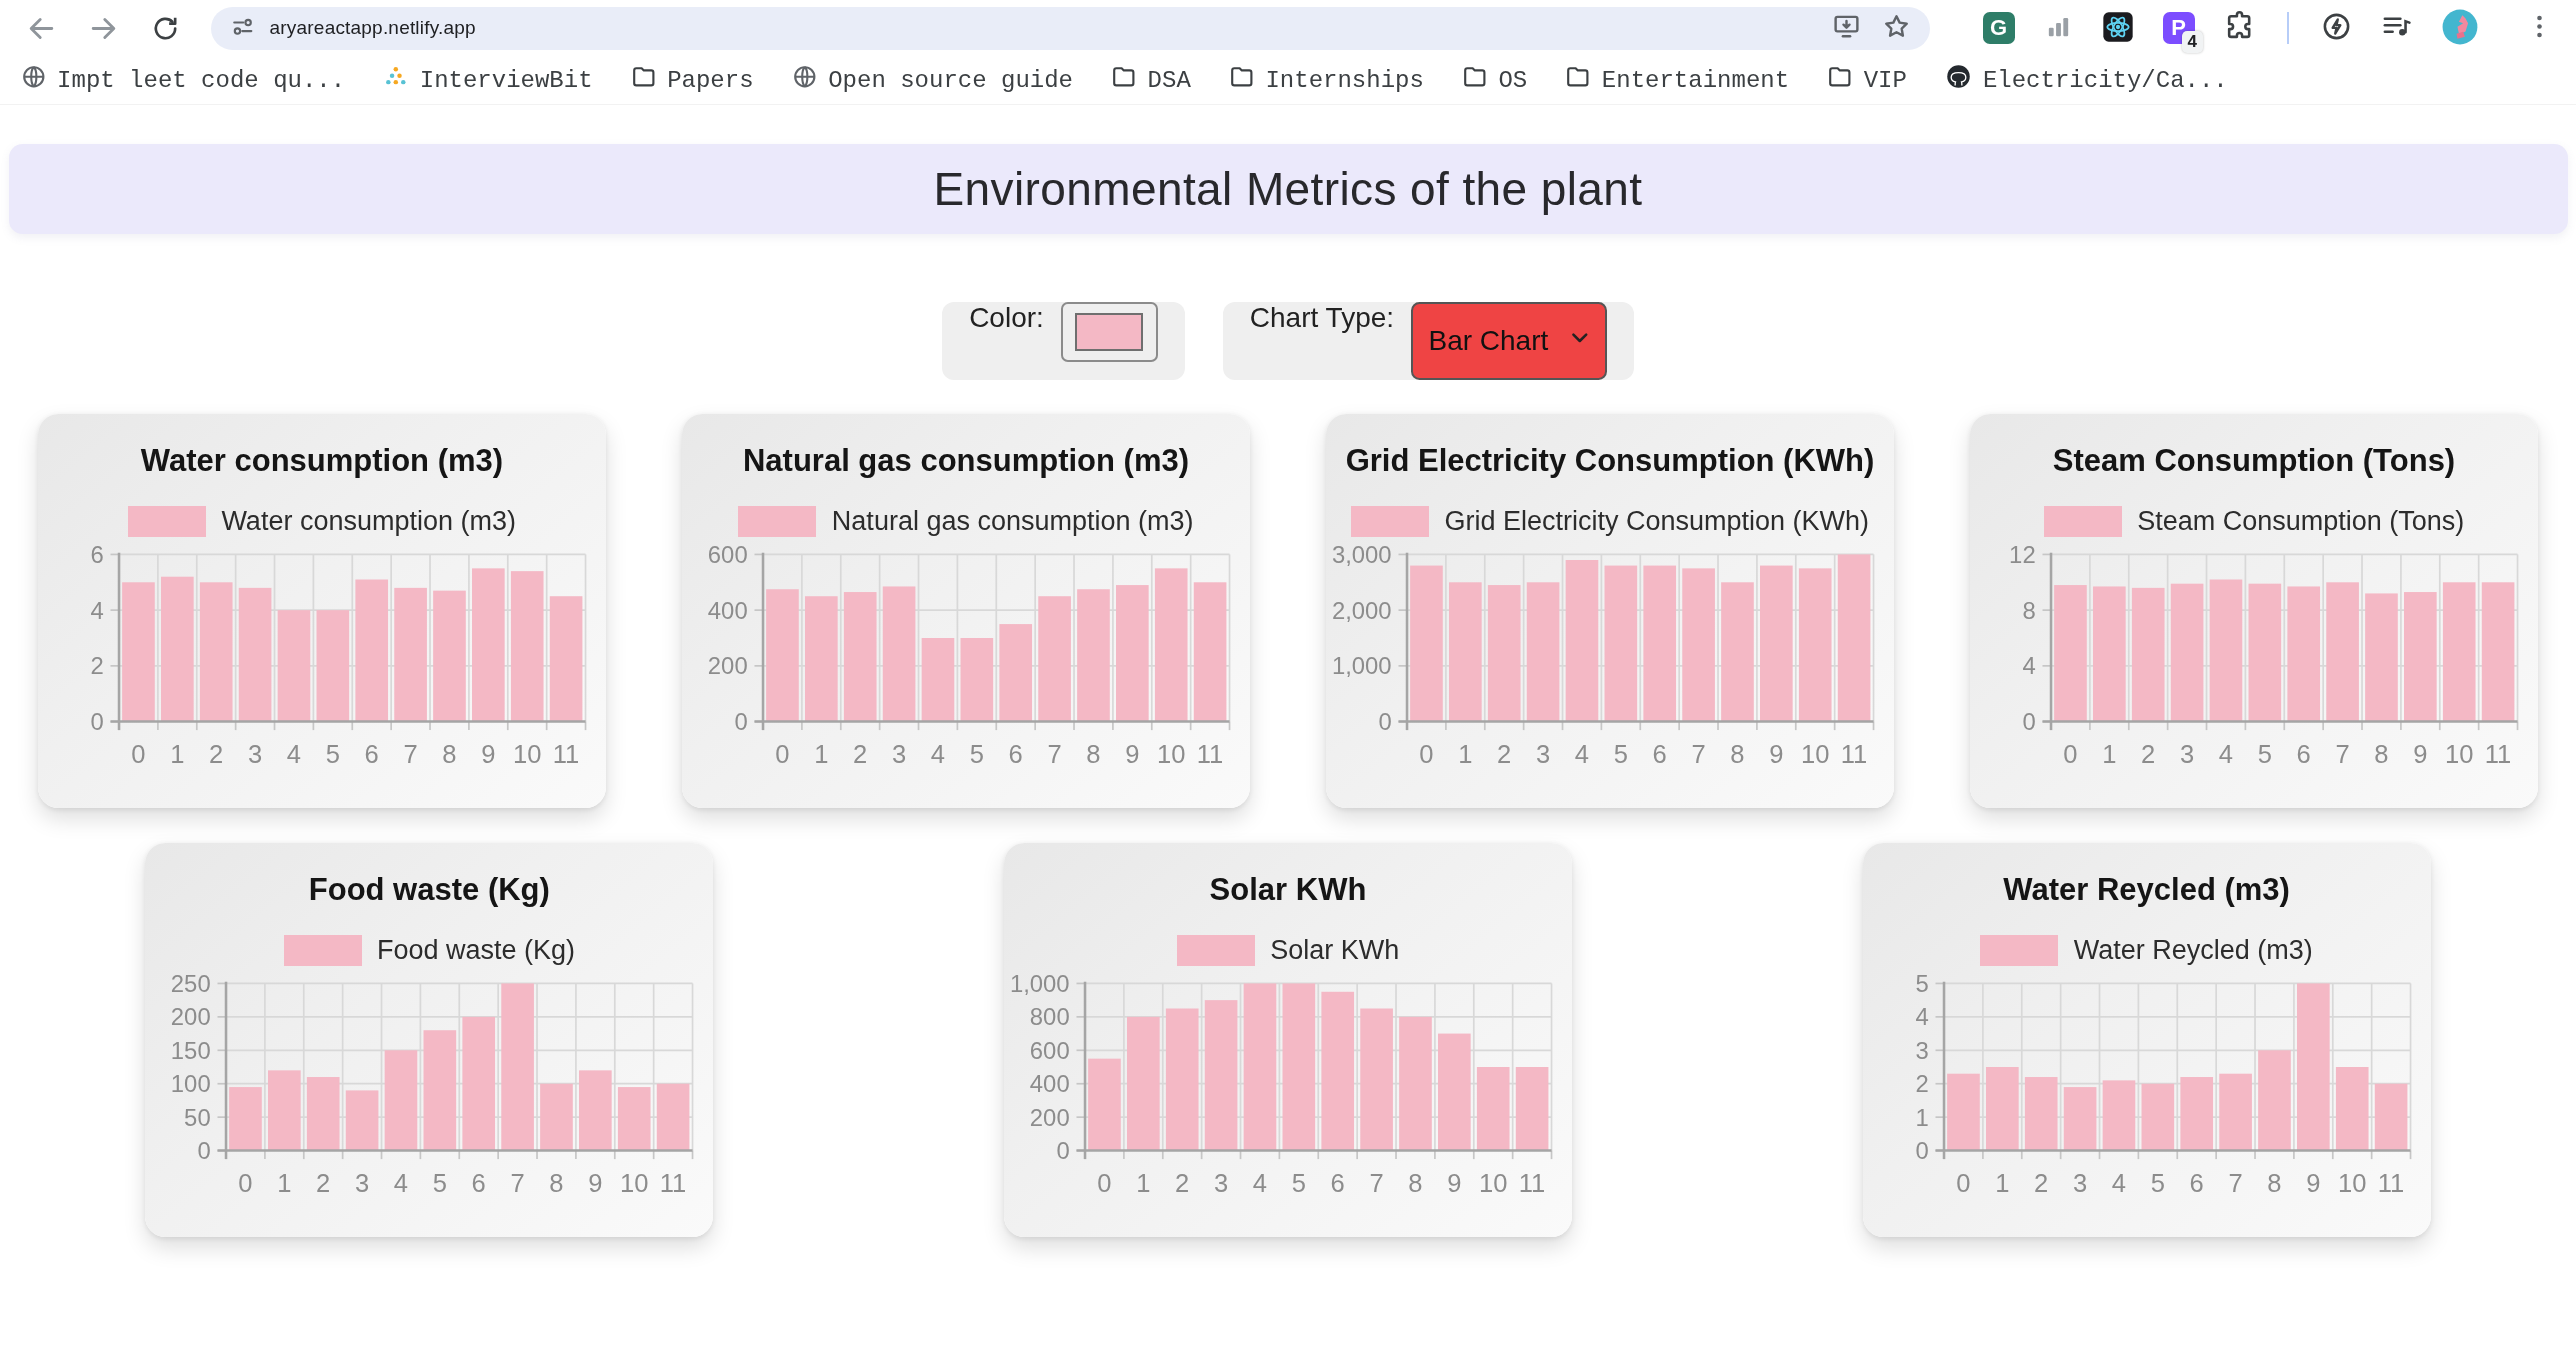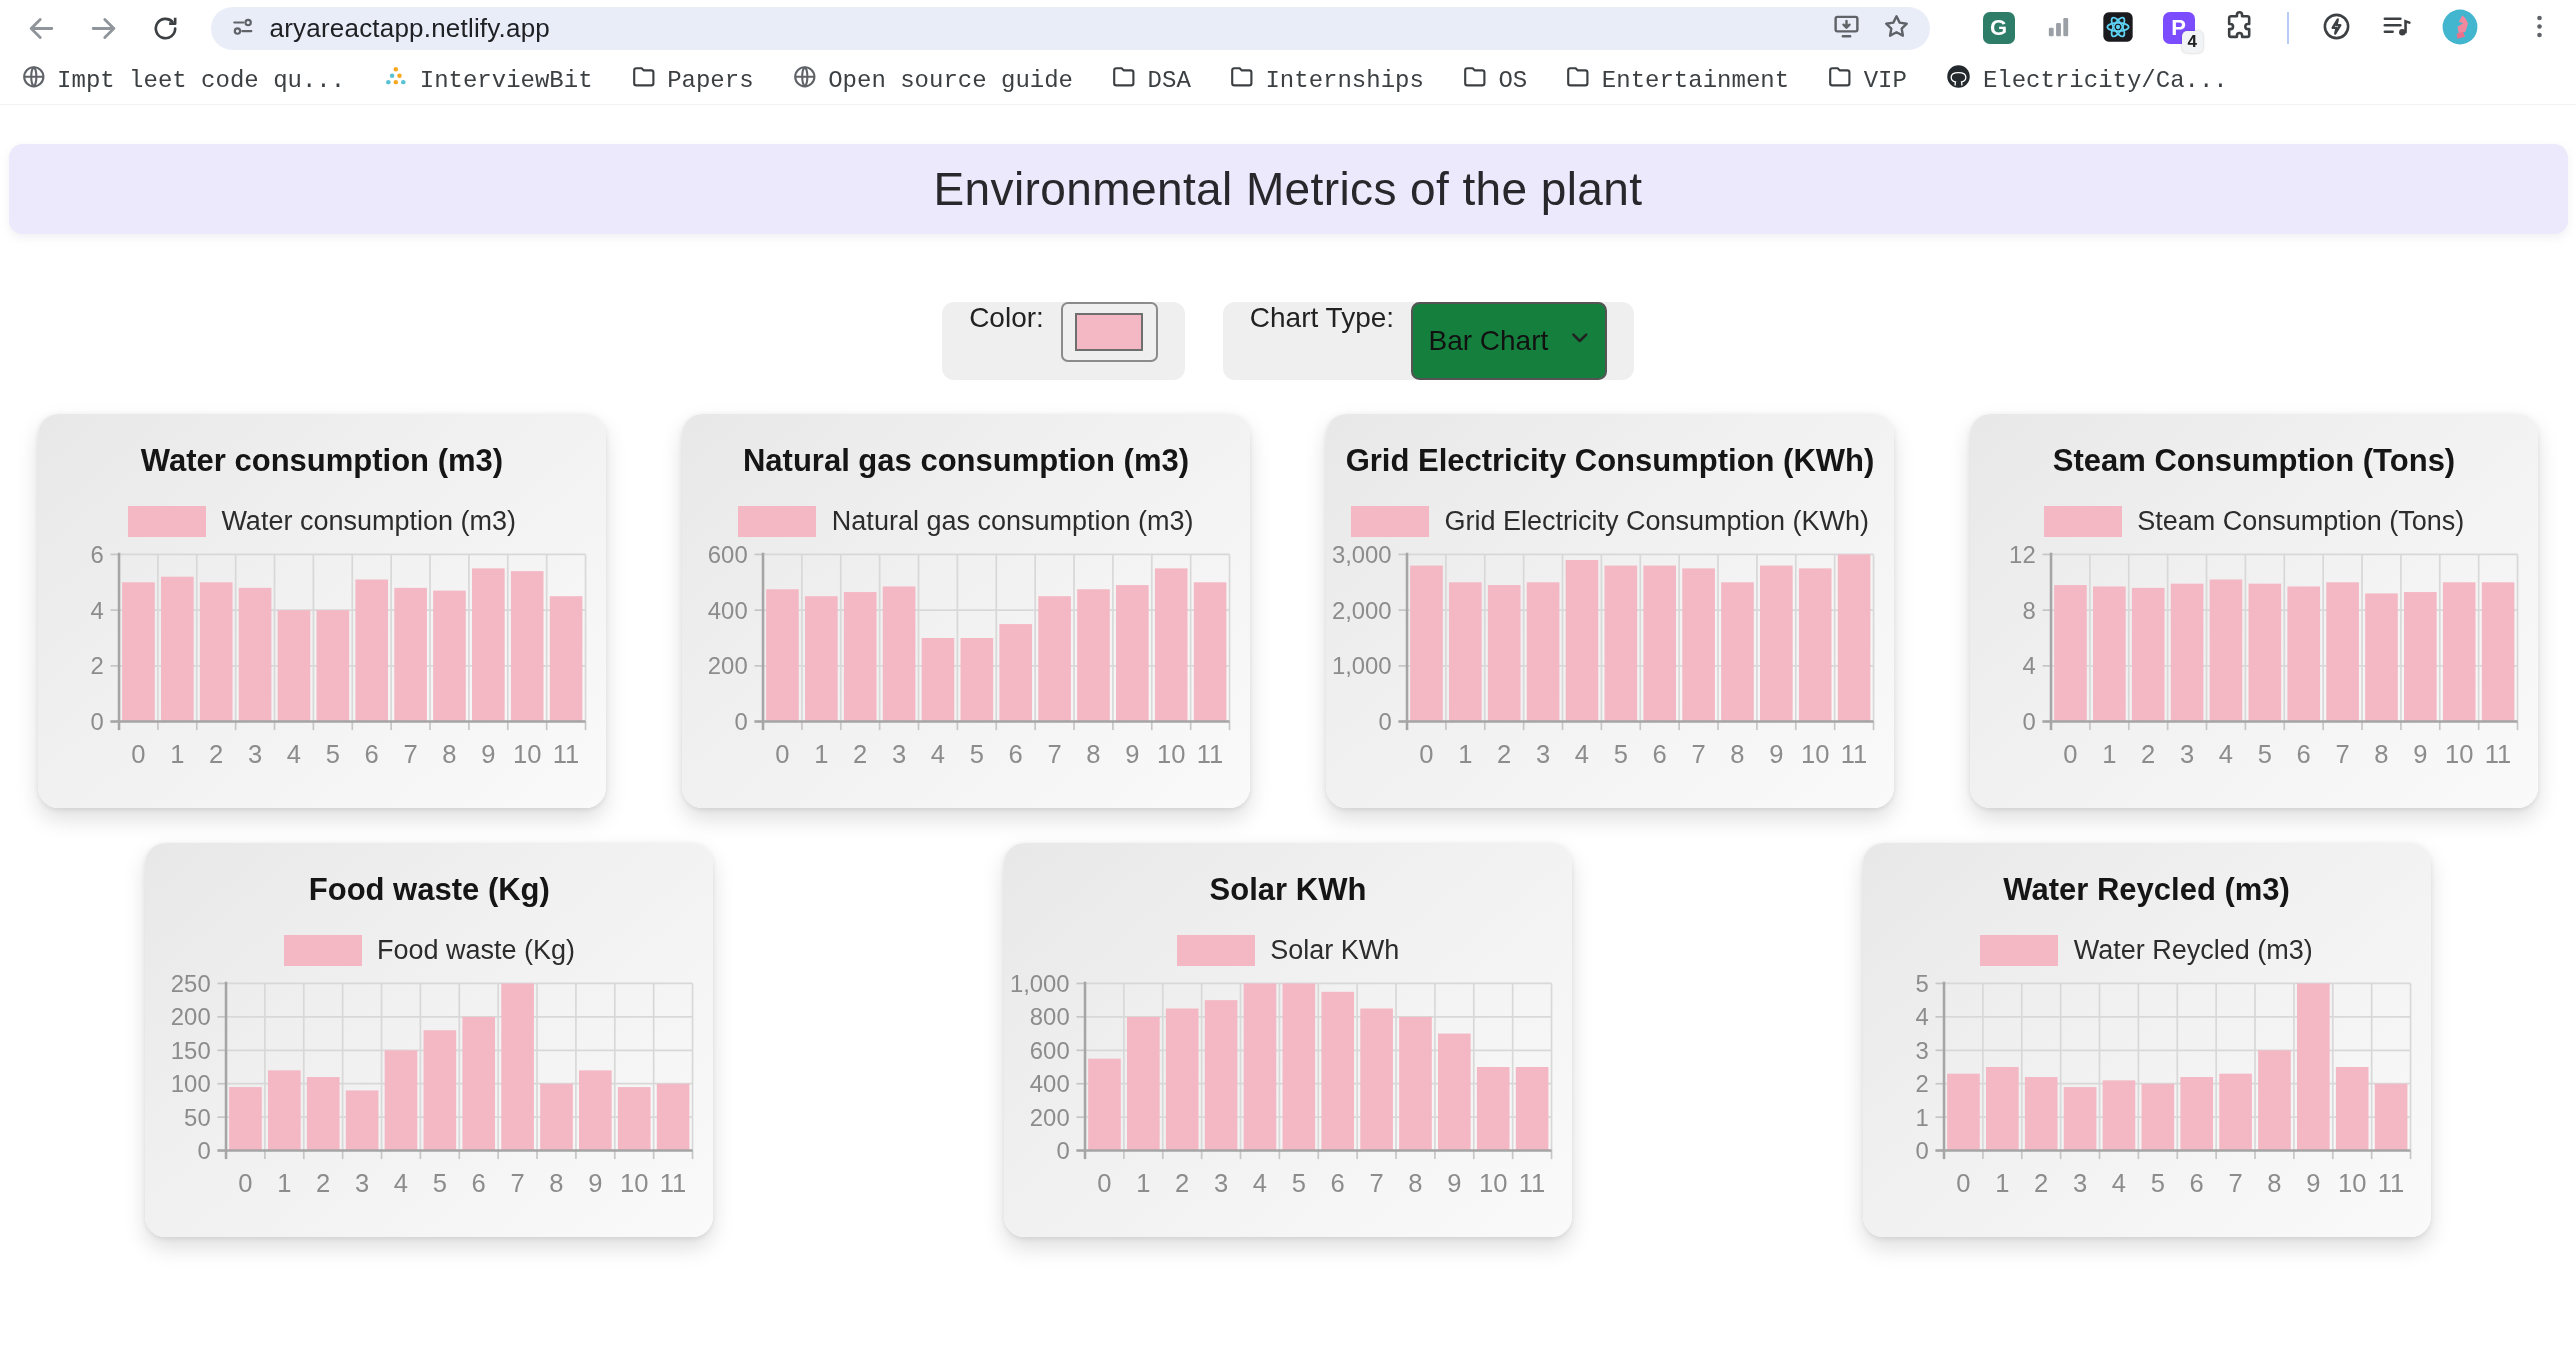--- a/index.html
+++ b/index.html
@@ -9,21 +9,21 @@
     background:#ffffff;
     font-family:"Liberation Sans", sans-serif;
     -webkit-font-smoothing:antialiased;
   }
   
   .toolbar { display:flex; align-items:center; height:56px; padding:0 22px; gap:24px; background:#fff; }
   .nav-btn { display:flex; align-items:center; justify-content:center; width:38px; height:38px; border-radius:50%; cursor:pointer; }
   .nav-btn.back, .nav-btn.fwd { color:#8f959b; }
   .nav-btn.reload { color:#3c4043; }
   .url-pill { flex:1; display:flex; align-items:center; height:43px; background:#e9edf8; border-radius:22px; padding:0 19px; gap:13.6px; margin-left:3.4px; }
-  .url-text { font-size:26px; color:#202124; letter-spacing:0.2px; }
+  .url-text { font-size:19px; color:#202124; letter-spacing:0.2px; }
   .pill-right { margin-left:auto; display:flex; align-items:center; gap:20.5px; }
   .ext-row { display:flex; align-items:center; gap:29px; margin-left:29px; }
   .letter-icon { position:relative; width:32px; height:32px; border-radius:6.8px; display:flex; align-items:center; justify-content:center;
     color:#fff; font-weight:bold; font-size:22px; }
   .letter-icon .badge { position:absolute; right:-8.5px; bottom:-8.5px; background:#f1f3f4; color:#202124;
     border-radius:5.1px; font-size:17px; font-weight:bold; padding:0.9px 6px; box-shadow:0 0 2.6px rgba(0,0,0,.25); }
   .ext-divider { width:1.7px; height:32px; background:#b7cdf8; margin:0 3.4px; }
   .kebab { margin-left:22px; }
   
   .bookmarks { display:flex; align-items:center; height:49px; padding:0 20.5px; gap:38px; background:#fff; border-bottom:0.9px solid #f2f2f2;font-family:Liberation Mono, monospace; }
@@ -33,21 +33,21 @@
     display:flex; align-items:center; justify-content:center; box-shadow:0 3.4px 8.5px rgba(120,120,160,.10); }
   .banner h1 { margin:0; font-size:46px; font-weight:normal; color:#28282c; letter-spacing:0.4px; }
   
   .controls { display:flex; justify-content:center; align-items:center; gap:38px; margin-top:68px; }
   .control-card { height:78px; background:#efefef; border-radius:12px; padding:0 27px;
     display:flex; gap:17px; font-size:28px; color:#222; }
   .swatch-outer { width:97px; height:60px; border:2.6px solid #8b8b8b; border-radius:6.8px; background:#efefef;
     display:flex; align-items:center; justify-content:center; cursor:pointer; }
   .swatch-inner { width:68px; height:38px; border:2.6px solid #6f6f6f; }
   .checkbox { width:31px; height:31px; border-radius:5.1px; display:flex; align-items:center; justify-content:center; cursor:pointer; }
-  .select-box { display:flex; align-items:center; gap:19px; background:#15803d; border:2.6px solid #555; border-radius:8.5px;
+  .select-box { display:flex; align-items:center; gap:19px; background:#ef4444; border:2.6px solid #555; border-radius:8.5px;
     padding:6.8px 12px 6.8px 15.4px; font-size:28px; color:#111; cursor:pointer; }
   
   .charts { display:flex; flex-wrap:wrap; justify-content:space-around; row-gap:35px; margin-top:34px; }
   .card { width:568px; height:394px; border-radius:20.5px;
     background:linear-gradient(140deg,#e8e8e8 0%,#f0f0f0 40%,#fafafa 100%);
     box-shadow:0 10.2px 22px rgba(0,0,0,.13), 0 1.7px 5.1px rgba(0,0,0,.08); }
   .card-title { text-align:center; margin-top:29px; font-size:31px; font-weight:bold; color:#151515; }
   .legend { display:flex; justify-content:center; align-items:center; gap:15.4px; margin-top:27px; }
   .legend-swatch { width:78px; height:31px; }
   .legend-label { font-size:27px; color:#2c2c2c; }

